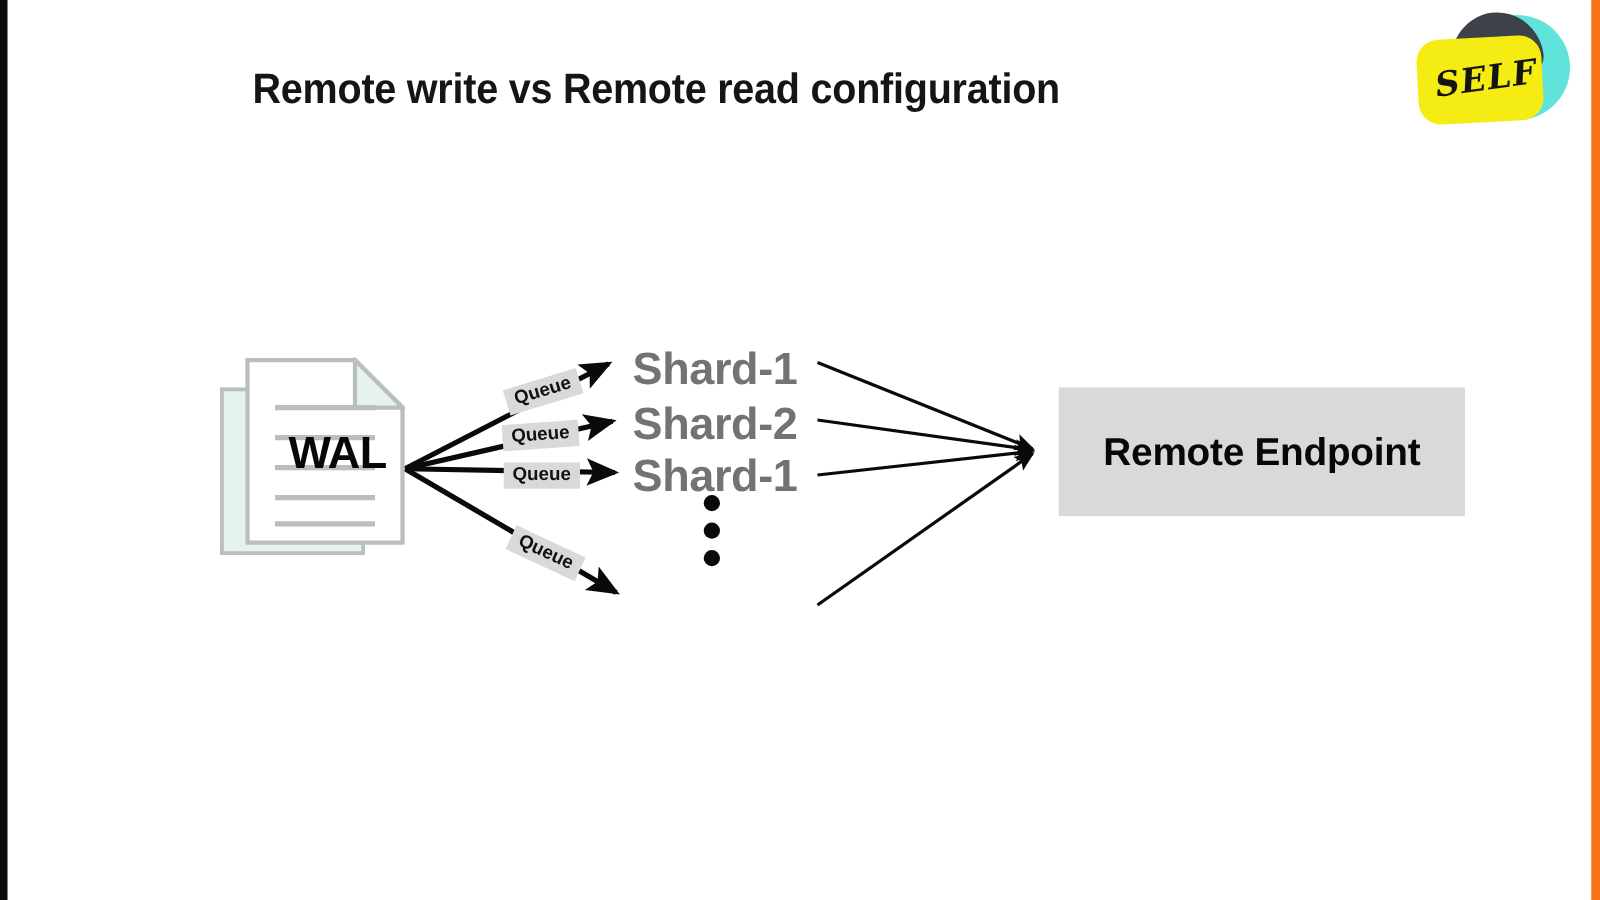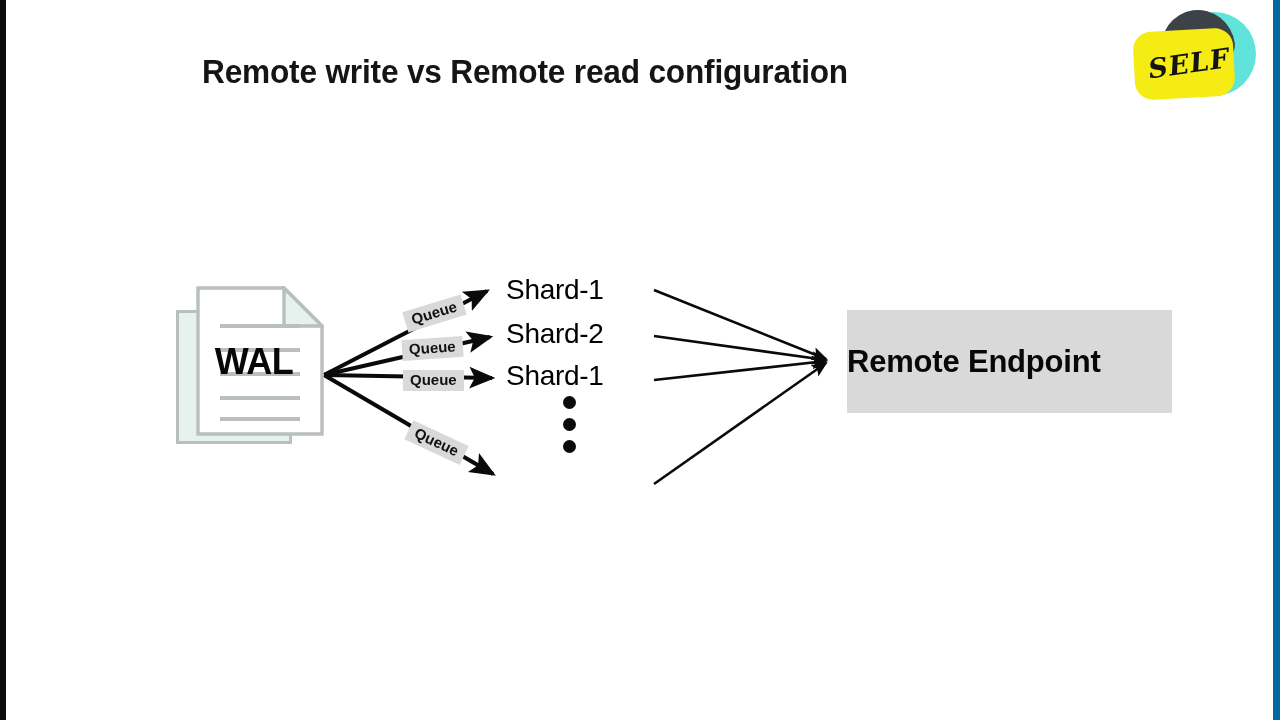--- a/index.html
+++ b/index.html
@@ -13,21 +13,21 @@
     overflow: hidden;
     font-family: "Liberation Sans", sans-serif;
   }
   #slide {
     position: relative;
     width: 1280px;
     height: 720px;
     background: #ffffff;
     box-sizing: border-box;
     border-left: 6px solid #0b0b0b;
-    border-right: 7px solid #0369a1;
+    border-right: 7px solid #f97316;
     overflow: hidden;
   }
 
   
   #title {
     position: absolute;
     left: 196px;
     top: 52px;
     font-size: 34px;
     font-weight: bold;
@@ -114,37 +114,37 @@
     position: absolute;
     left: 20px;
     top: 0px;
     width: 128px;
     height: 150px;
   }
   .wal-front svg { display: block; }
 
   #wal-label {
     position: absolute;
-    left: 4px;
+    left: 20px;
     top: 55px;
     width: 148px;
     text-align: center;
     font-size: 36px;
     font-weight: bold;
     color: #070707;
     font-family: "Liberation Sans Narrow", "Liberation Sans", sans-serif;
     letter-spacing: -0.5px;
   }
 
   
   .shard {
     position: absolute;
-    font-size: 28px;
-    font-weight: normal;
-    color: #000000;
+    font-size: 36px;
+    font-weight: bold;
+    color: #737373;
     white-space: nowrap;
     font-family: "Liberation Sans Narrow", "Liberation Sans", sans-serif;
     letter-spacing: -0.3px;
   }
   #shard-0 { left: 500px; top: 274px; }
   #shard-1 { left: 500px; top: 318px; }
   #shard-2 { left: 500px; top: 360px; }
   #shard-3 { left: 500px; top: 457px; }
 
   
@@ -183,21 +183,21 @@
   
   #endpoint {
     position: absolute;
     left: 841px;
     top: 310px;
     width: 325px;
     height: 103px;
     background: #d9d9d9;
     display: flex;
     align-items: center;
-    justify-content: flex-start;
+    justify-content: center;
   }
   #endpoint-label {
     font-size: 31px;
     font-weight: bold;
     color: #080808;
     white-space: nowrap;
     font-family: "Liberation Sans Narrow", "Liberation Sans", sans-serif;
     letter-spacing: -0.2px;
   }
 

